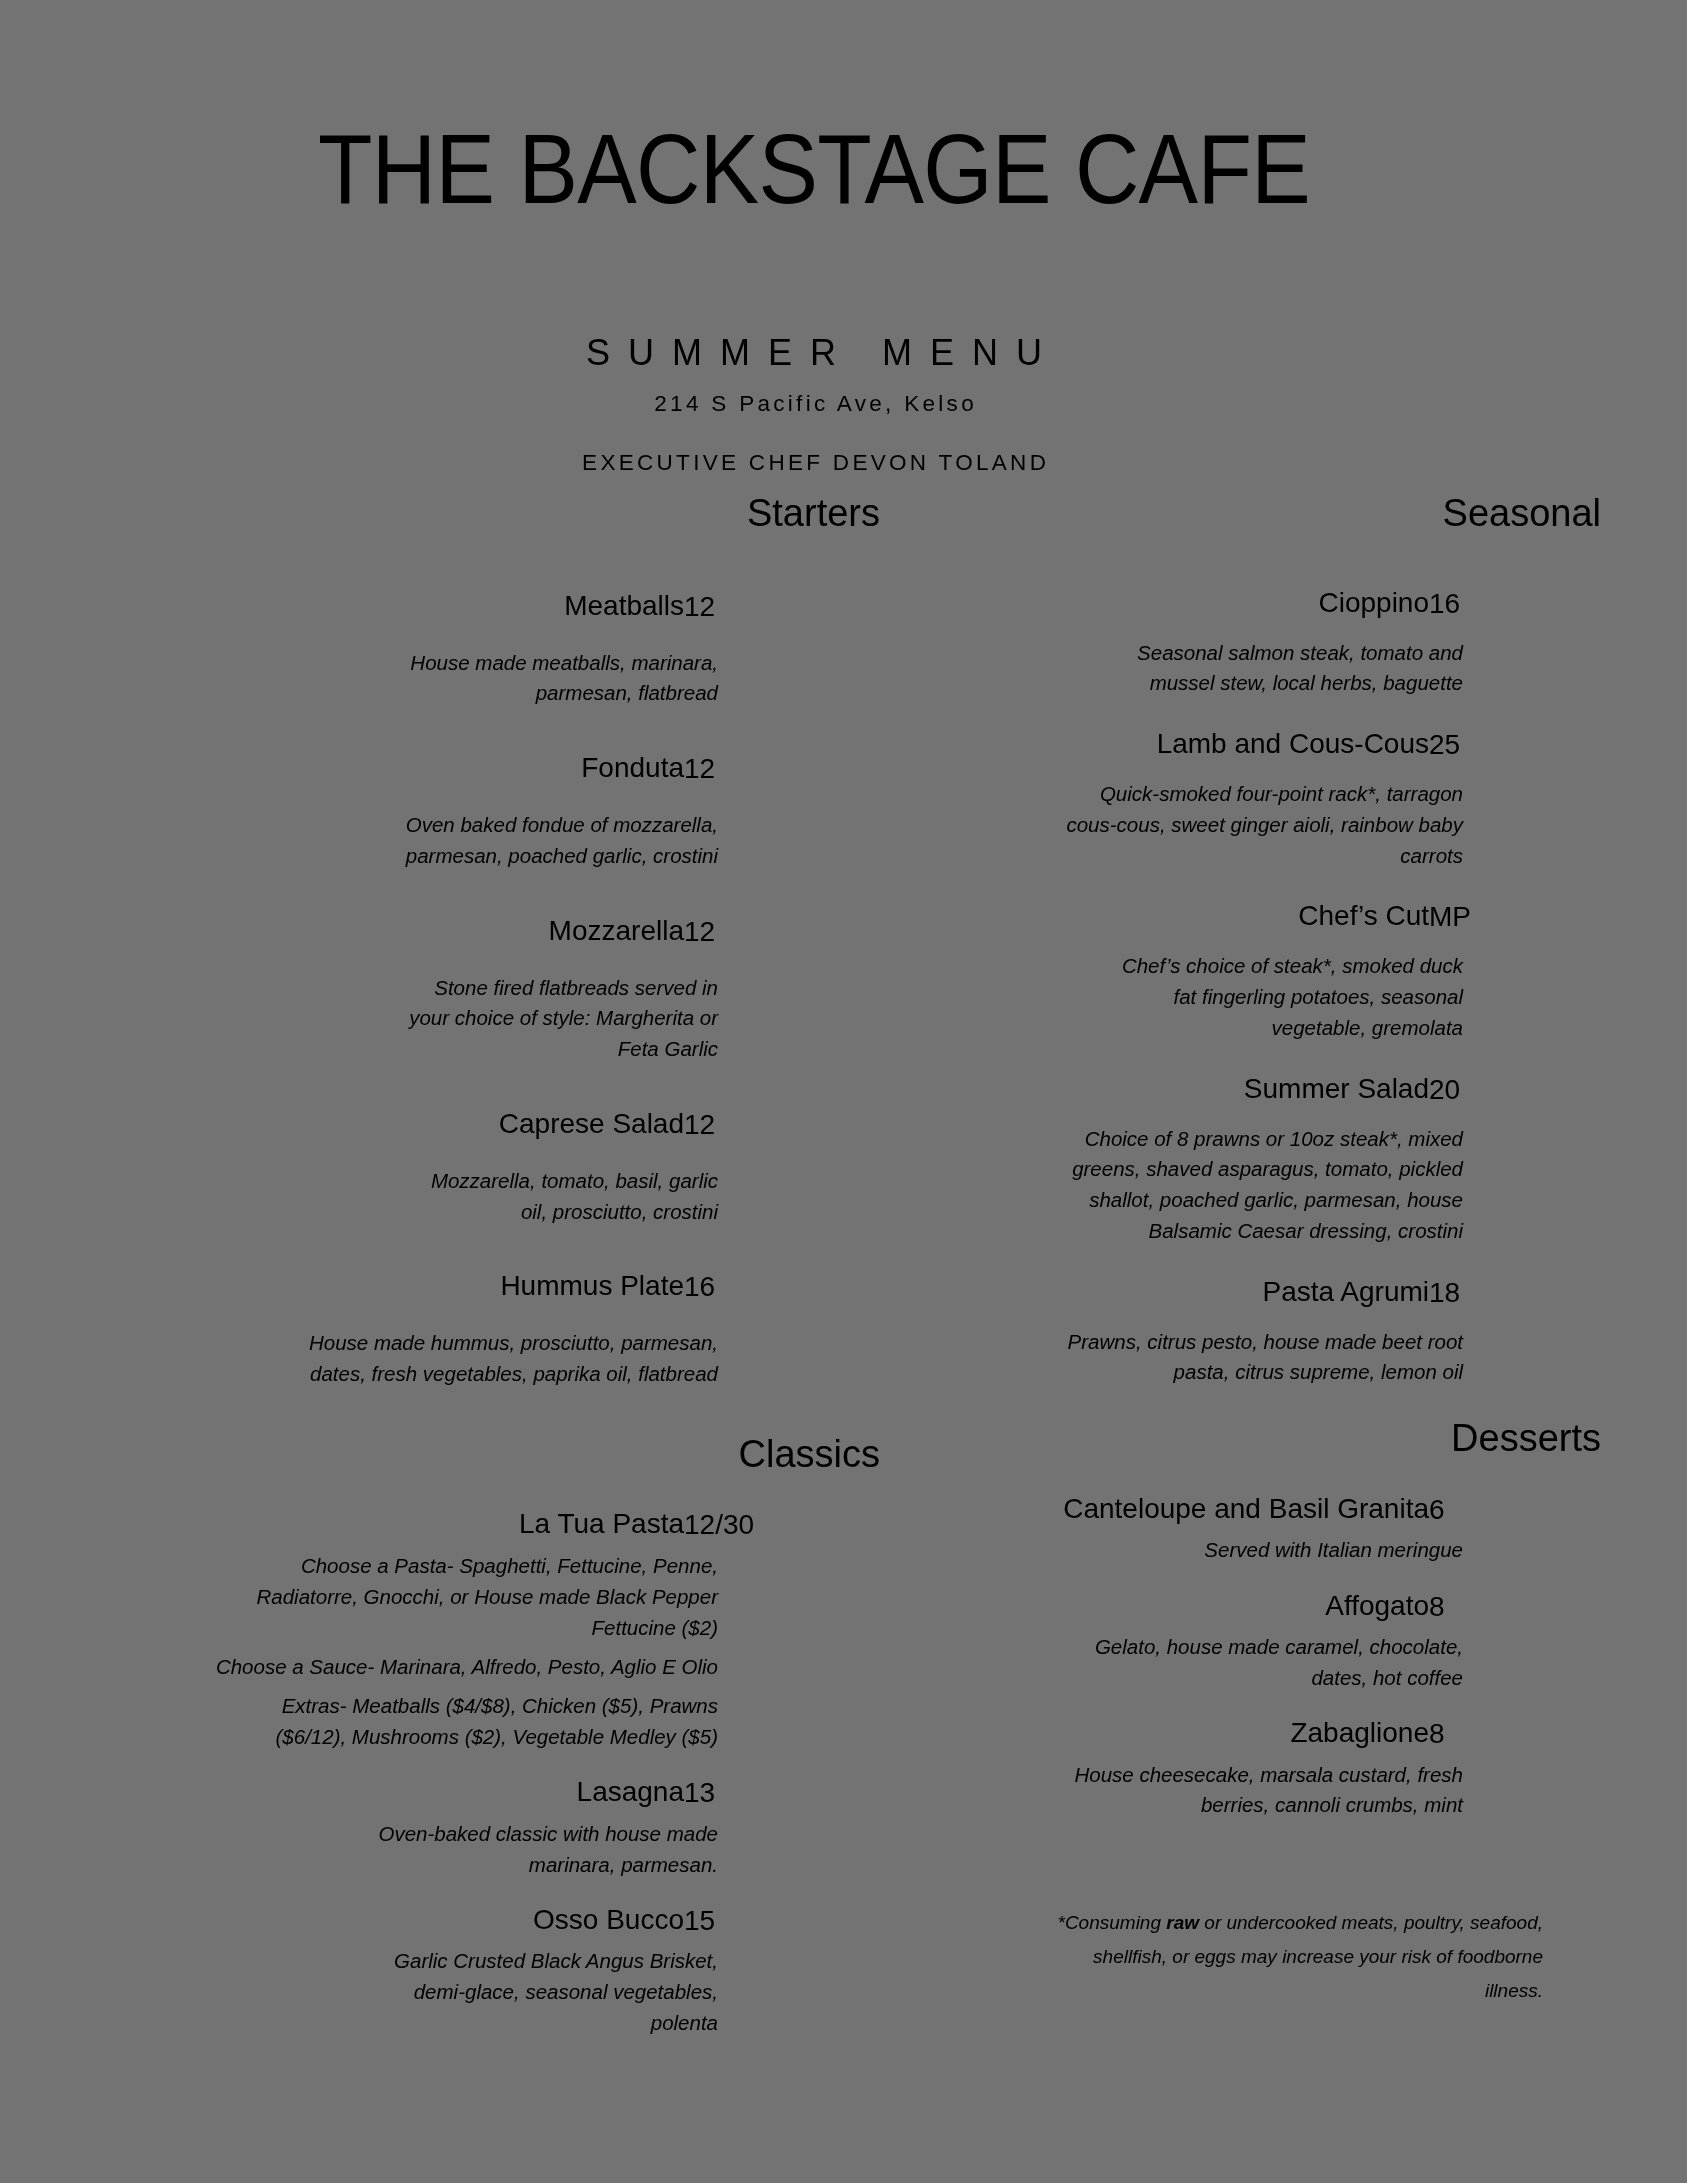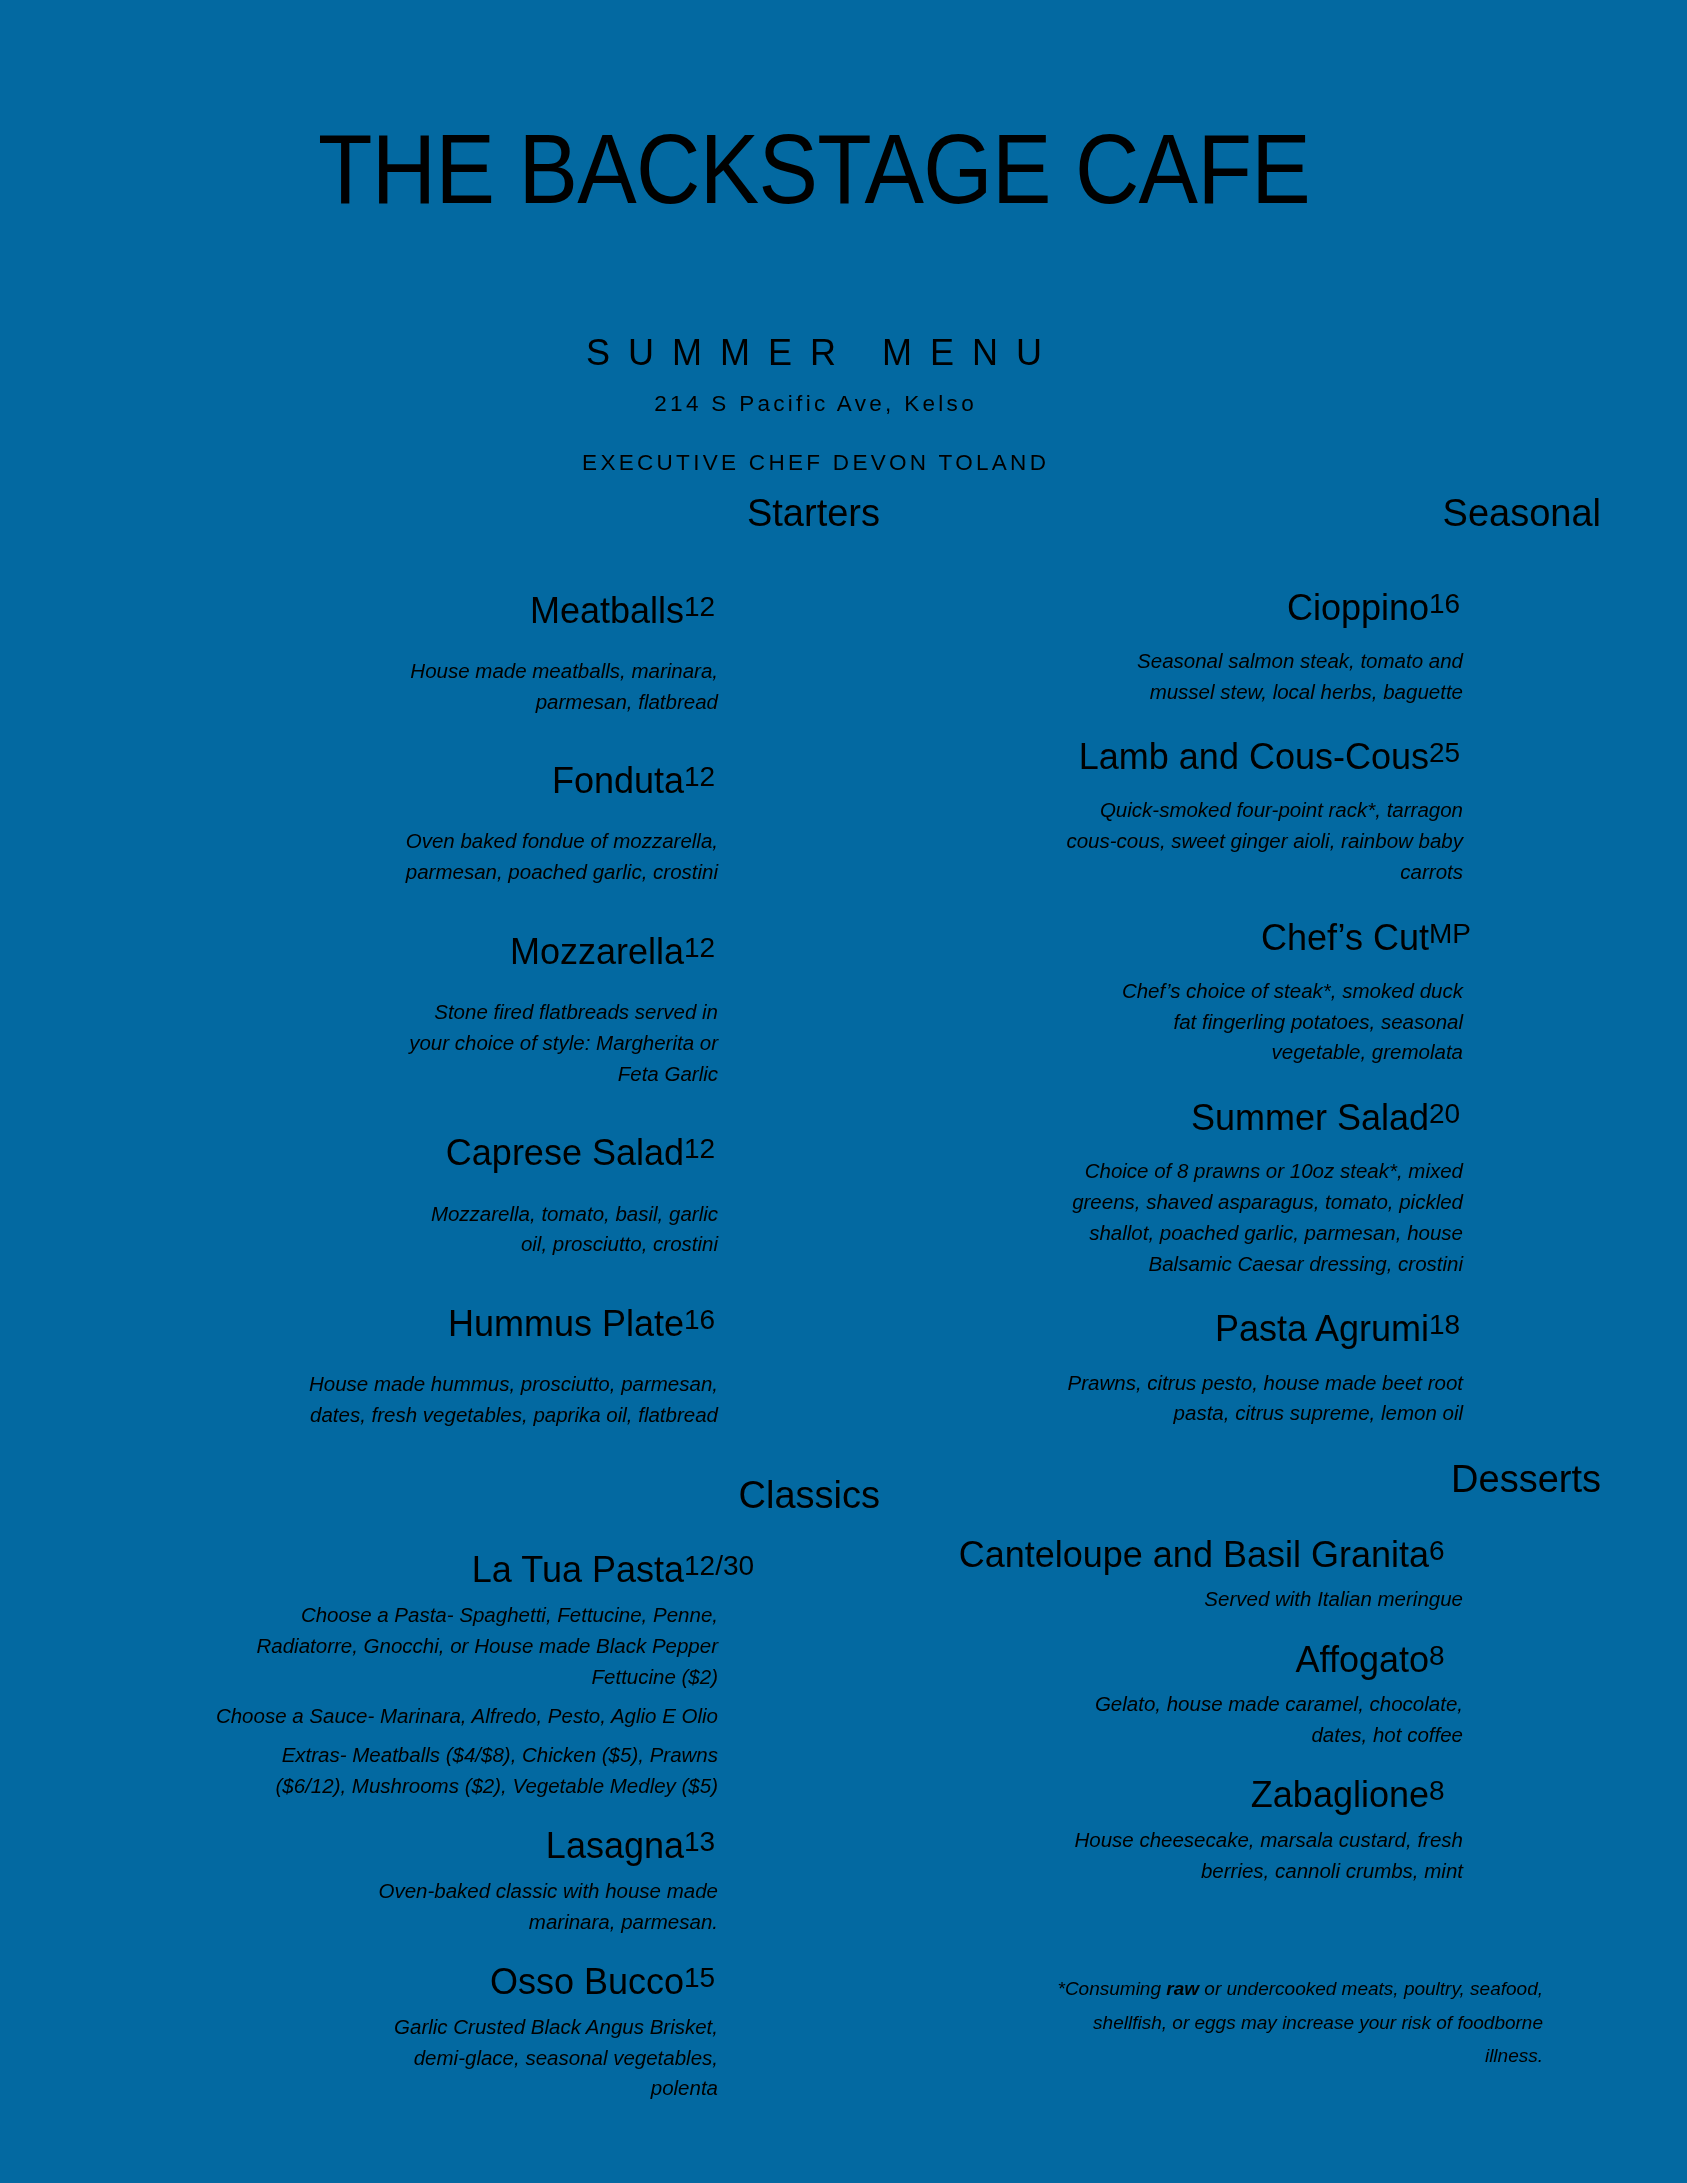--- a/index.html
+++ b/index.html
@@ -7,21 +7,21 @@
   body {
     width: 1687px; height: 2183px;
     background: #ffffff;
     color: #000000;
     font-family: "Liberation Sans", sans-serif;
     overflow: hidden;
   }
   .page {
     position: relative;
     width: 1687px; height: 2183px;
-    background: #0369a1;
+    background: #737373;
   }
 
   
   .menu-header {
     padding-top: 119px;
     margin-left: 179px;
     width: 1270px;
     text-align: center;
   }
   .restaurant-title {
@@ -72,21 +72,21 @@
     font-size: 38px;
     font-weight: 400;
     line-height: 1.2;
   }
   .item { margin-bottom: 42px; }
   .item-row { display: flex; align-items: flex-start; }
   .item-row h3 {
     margin: 0;
     width: 509px;
     flex: none;
-    font-size: 36px;
+    font-size: 28px;
     font-weight: 400;
     line-height: 1.2;
   }
   .item-price {
     flex: none;
     font-size: 28px;
     line-height: 1.25;
     font-weight: 400;
   }
   .desc {

